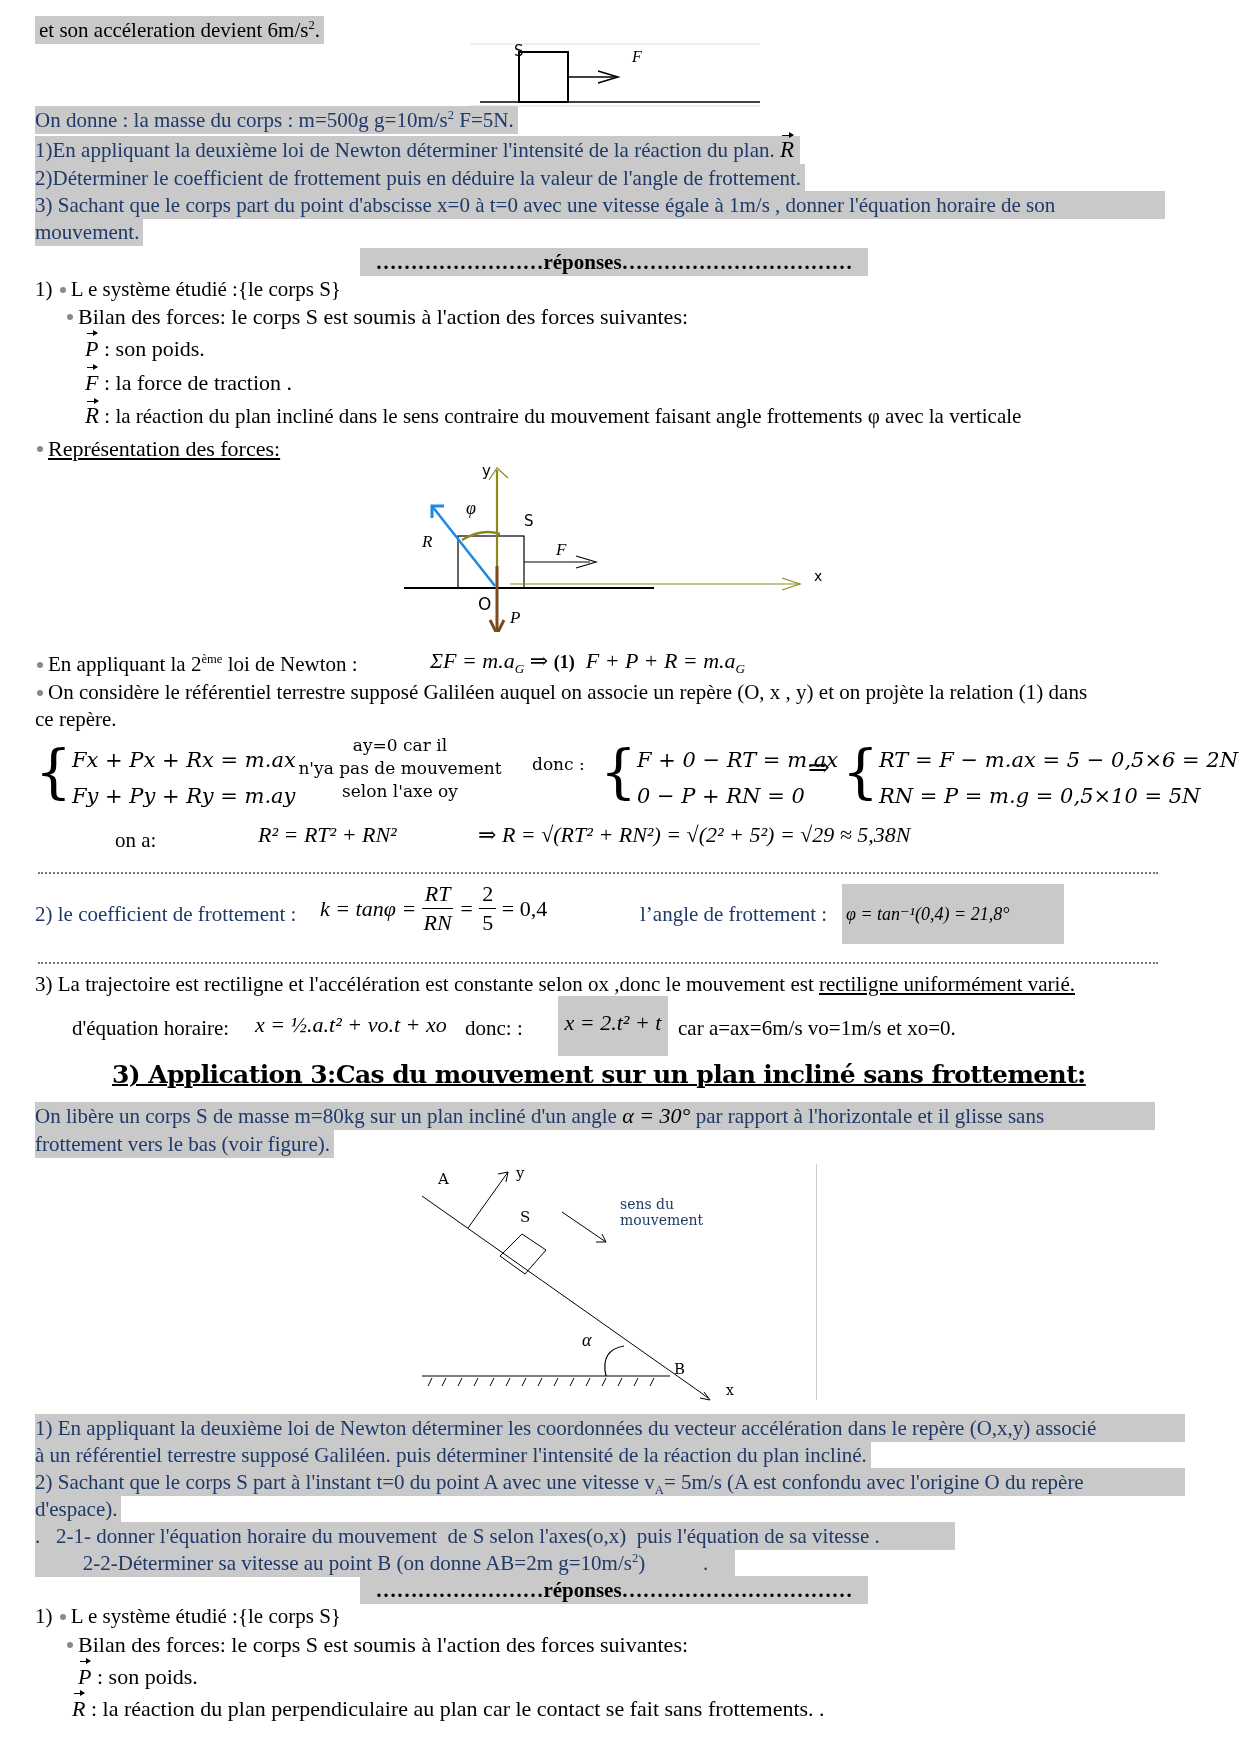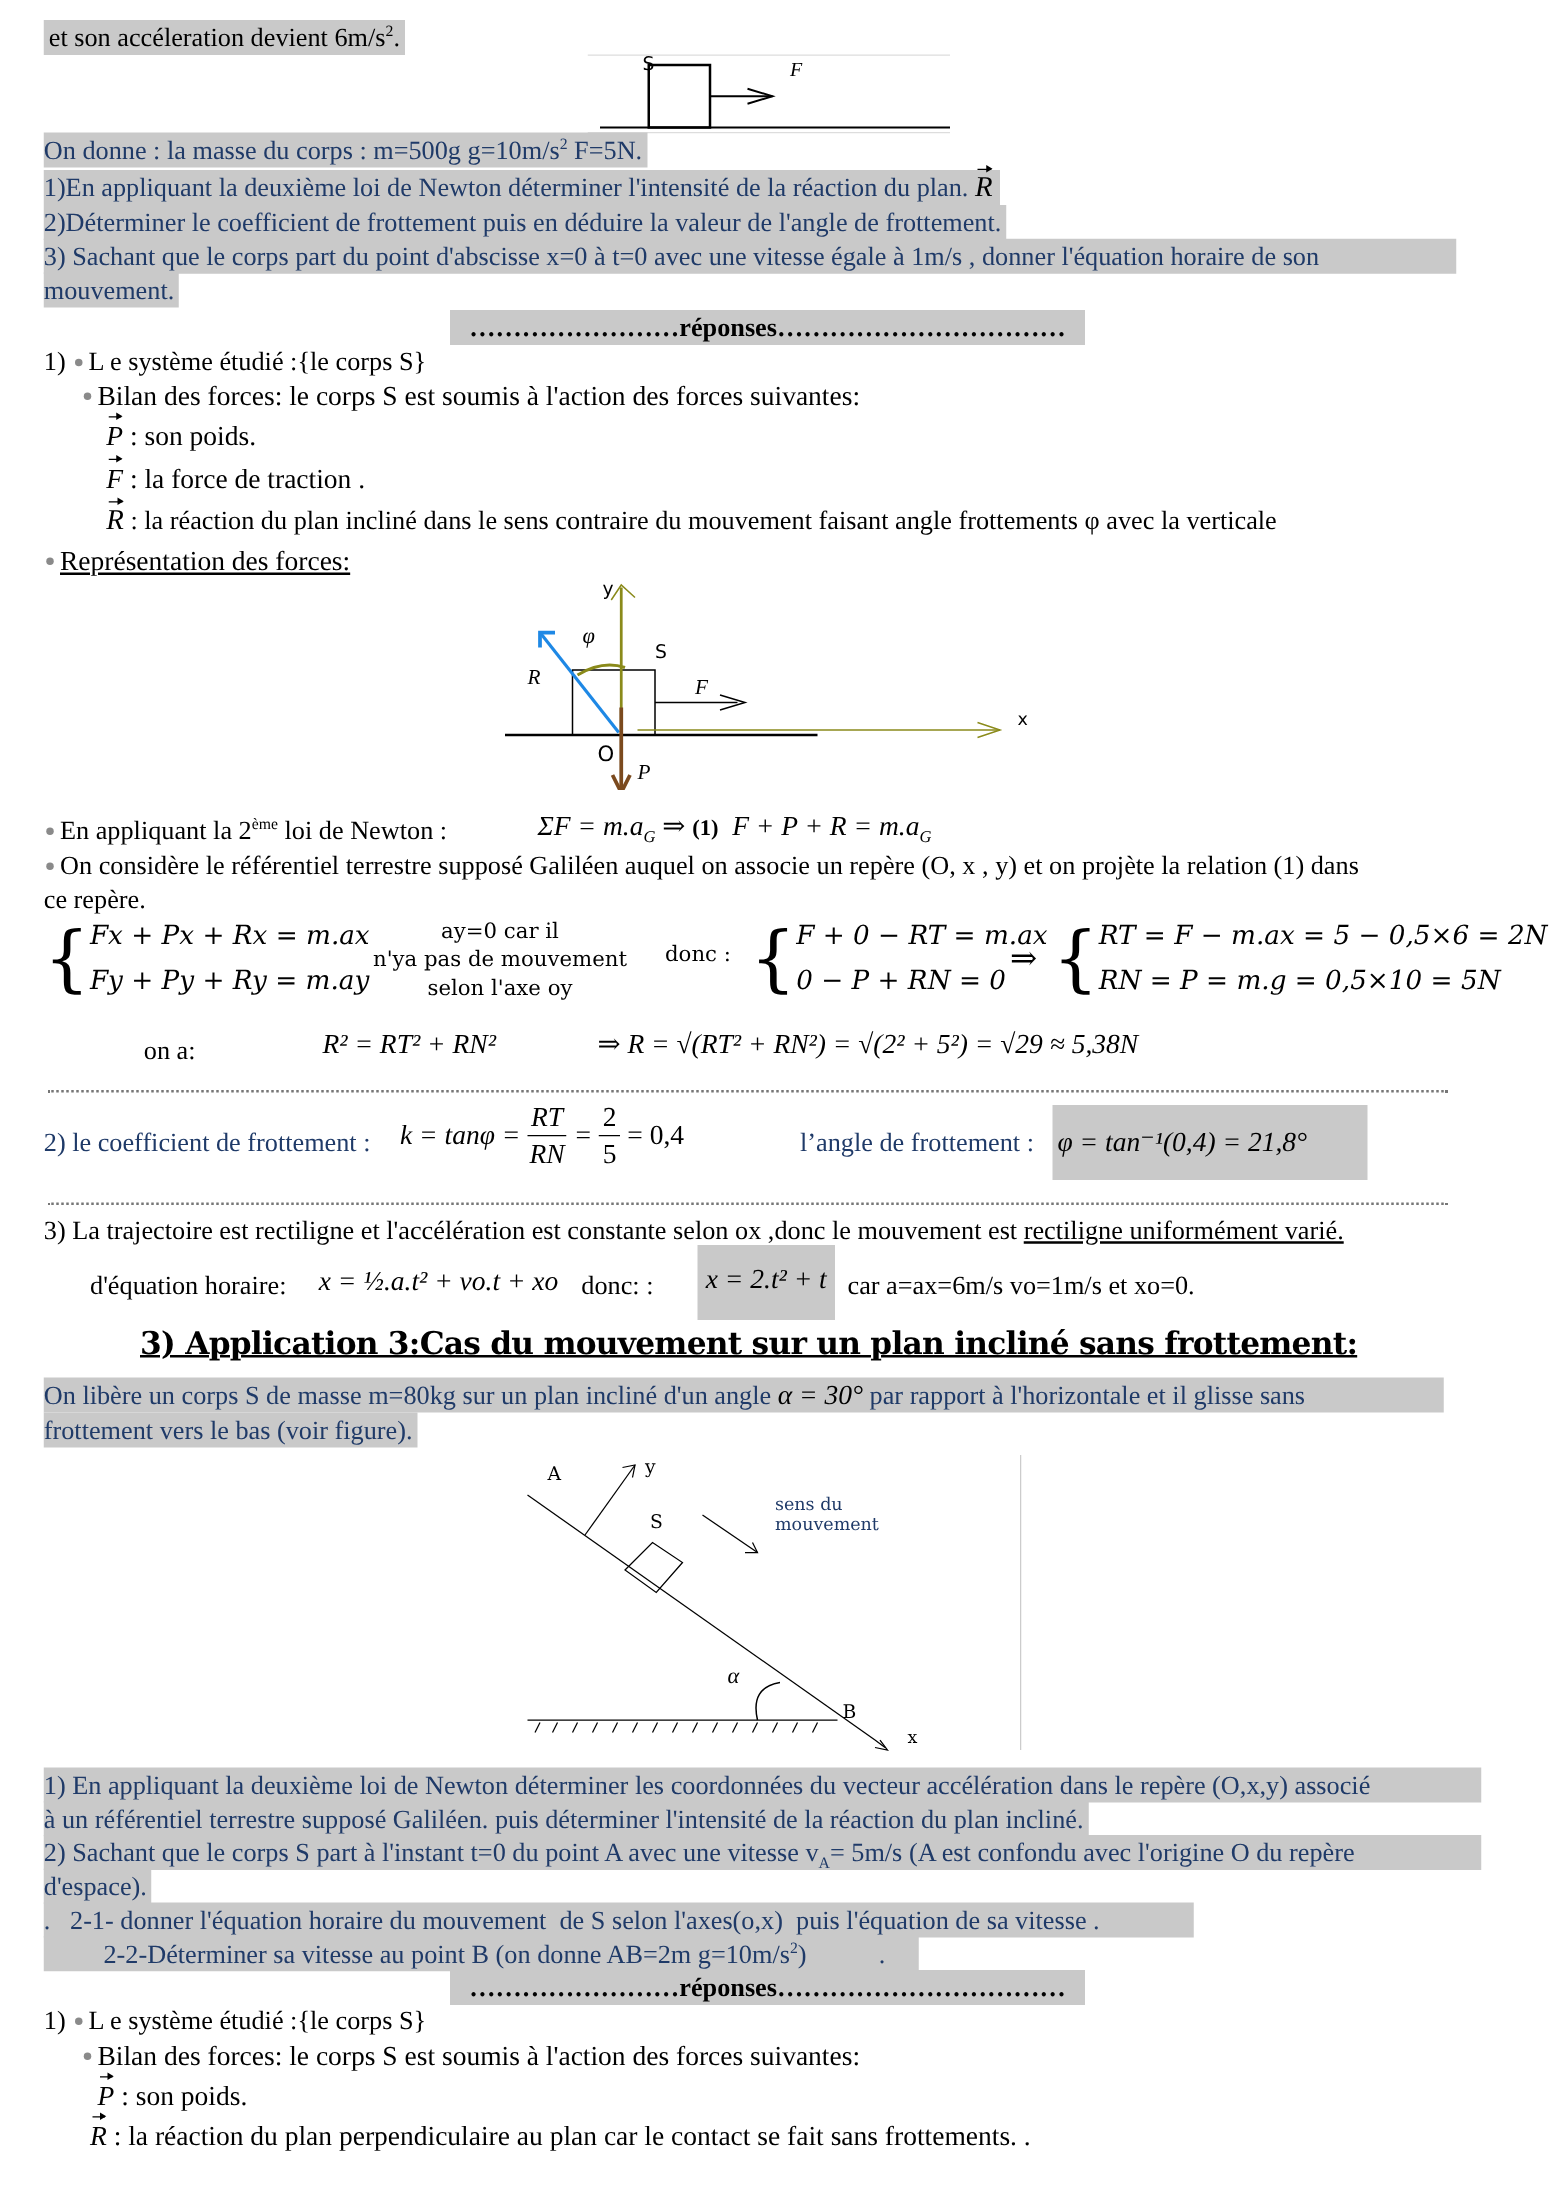--- a/index.html
+++ b/index.html
@@ -15,21 +15,21 @@
   .it{font-style:italic;}
   .bullet{display:inline-block;width:6px;height:6px;border-radius:50%;background:#8a8a8a;margin:0 5px 3px 2px;vertical-align:middle;}
   .dots{position:absolute;left:38px;width:1120px;border-top:2px dotted #777;height:0;}
   .heading{font-family:"DejaVu Serif",serif;font-weight:bold;font-size:25px;letter-spacing:-0.6px;text-decoration:underline;text-decoration-thickness:2px;}
   sup{font-size:60%;vertical-align:super;line-height:0;}
   sub{font-size:60%;vertical-align:sub;line-height:0;}
   .frac{display:inline-block;vertical-align:middle;text-align:center;}
   .frac span{display:block;line-height:28px;}
   .frac .num{border-bottom:1.5px solid #000;padding:0 3px;}
   .brace{font-size:58px;line-height:58px;vertical-align:middle;font-family:"DejaVu Serif",serif;font-weight:100;}
-  .sys{display:inline-block;vertical-align:middle;font-family:"DejaVu Serif",serif;font-style:italic;font-size:21px;line-height:36px;}
+  .sys{display:inline-block;vertical-align:middle;font-family:"DejaVu Serif",serif;font-style:italic;font-size:21px;line-height:36px;margin-top:12px;}
 </style>
 </head>
 <body>
 
 <div class="abs t21 hl" style="left:35px;top:16px;padding:0 4px;"><span>et son accéleration devient 6m/s</span><sup>2</sup><span>.</span></div>
 
 <div class="abs" style="left:470px;top:42px;width:290px;height:66px;">
   <svg width="290" height="66">
     <line x1="0" y1="2" x2="290" y2="2" stroke="#ddd"></line>
     <rect x="49" y="10" width="49" height="50" fill="none" stroke="#000" stroke-width="2"></rect>
@@ -106,21 +106,21 @@
 
 <div class="abs t21 blue" style="left:35px;top:900px;">2) le coefficient de frottement :</div>
 <div class="abs it" style="left:320px;top:880px;font-size:22px;">
   <span style="vertical-align:middle;">k = tanφ =</span>
   <span class="frac"><span class="num">RT</span><span>RN</span></span>
   <span style="vertical-align:middle;">=</span>
   <span class="frac" style="font-style:normal;"><span class="num">2</span><span>5</span></span>
   <span style="vertical-align:middle;font-style:normal;">= 0,4</span>
 </div>
 <div class="abs t21 blue" style="left:630px;top:900px;margin-left:10px;">l’angle de frottement :</div>
-<div class="abs hl it" style="left:842px;top:884px;width:252px;height:60px;font-size:22px;line-height:60px;padding-left:4px;box-sizing:border-box;">φ = tan⁻¹(0,4) = 21,8°</div>
+<div class="abs hl it" style="left:842px;top:884px;width:222px;height:60px;font-size:18px;line-height:60px;padding-left:4px;box-sizing:border-box;">φ = tan⁻¹(0,4) = 21,8°</div>
 
 <div class="dots" style="top:962px;"></div>
 
 <div class="abs t21" style="left:35px;top:970px;"><span>3) La trajectoire est rectiligne et l'accélération est constante selon ox ,donc le mouvement est </span><span style="text-decoration:underline;">rectiligne uniformément  varié.</span></div>
 <div class="abs t21" style="left:72px;top:1014px;">d'équation horaire:</div>
 <div class="abs it" style="left:255px;top:1012px;font-size:22px;">x = ½.a.t² + vo.t + xo</div>
 <div class="abs t21" style="left:465px;top:1014px;">donc:  :</div>
 <div class="abs hl it" style="left:558px;top:996px;width:110px;height:60px;line-height:54px;font-size:22px;text-align:center;">x = 2.t² + t</div>
 <div class="abs t21" style="left:678px;top:1014px;">car  a=ax=6m/s  vo=1m/s et xo=0.</div>
 

